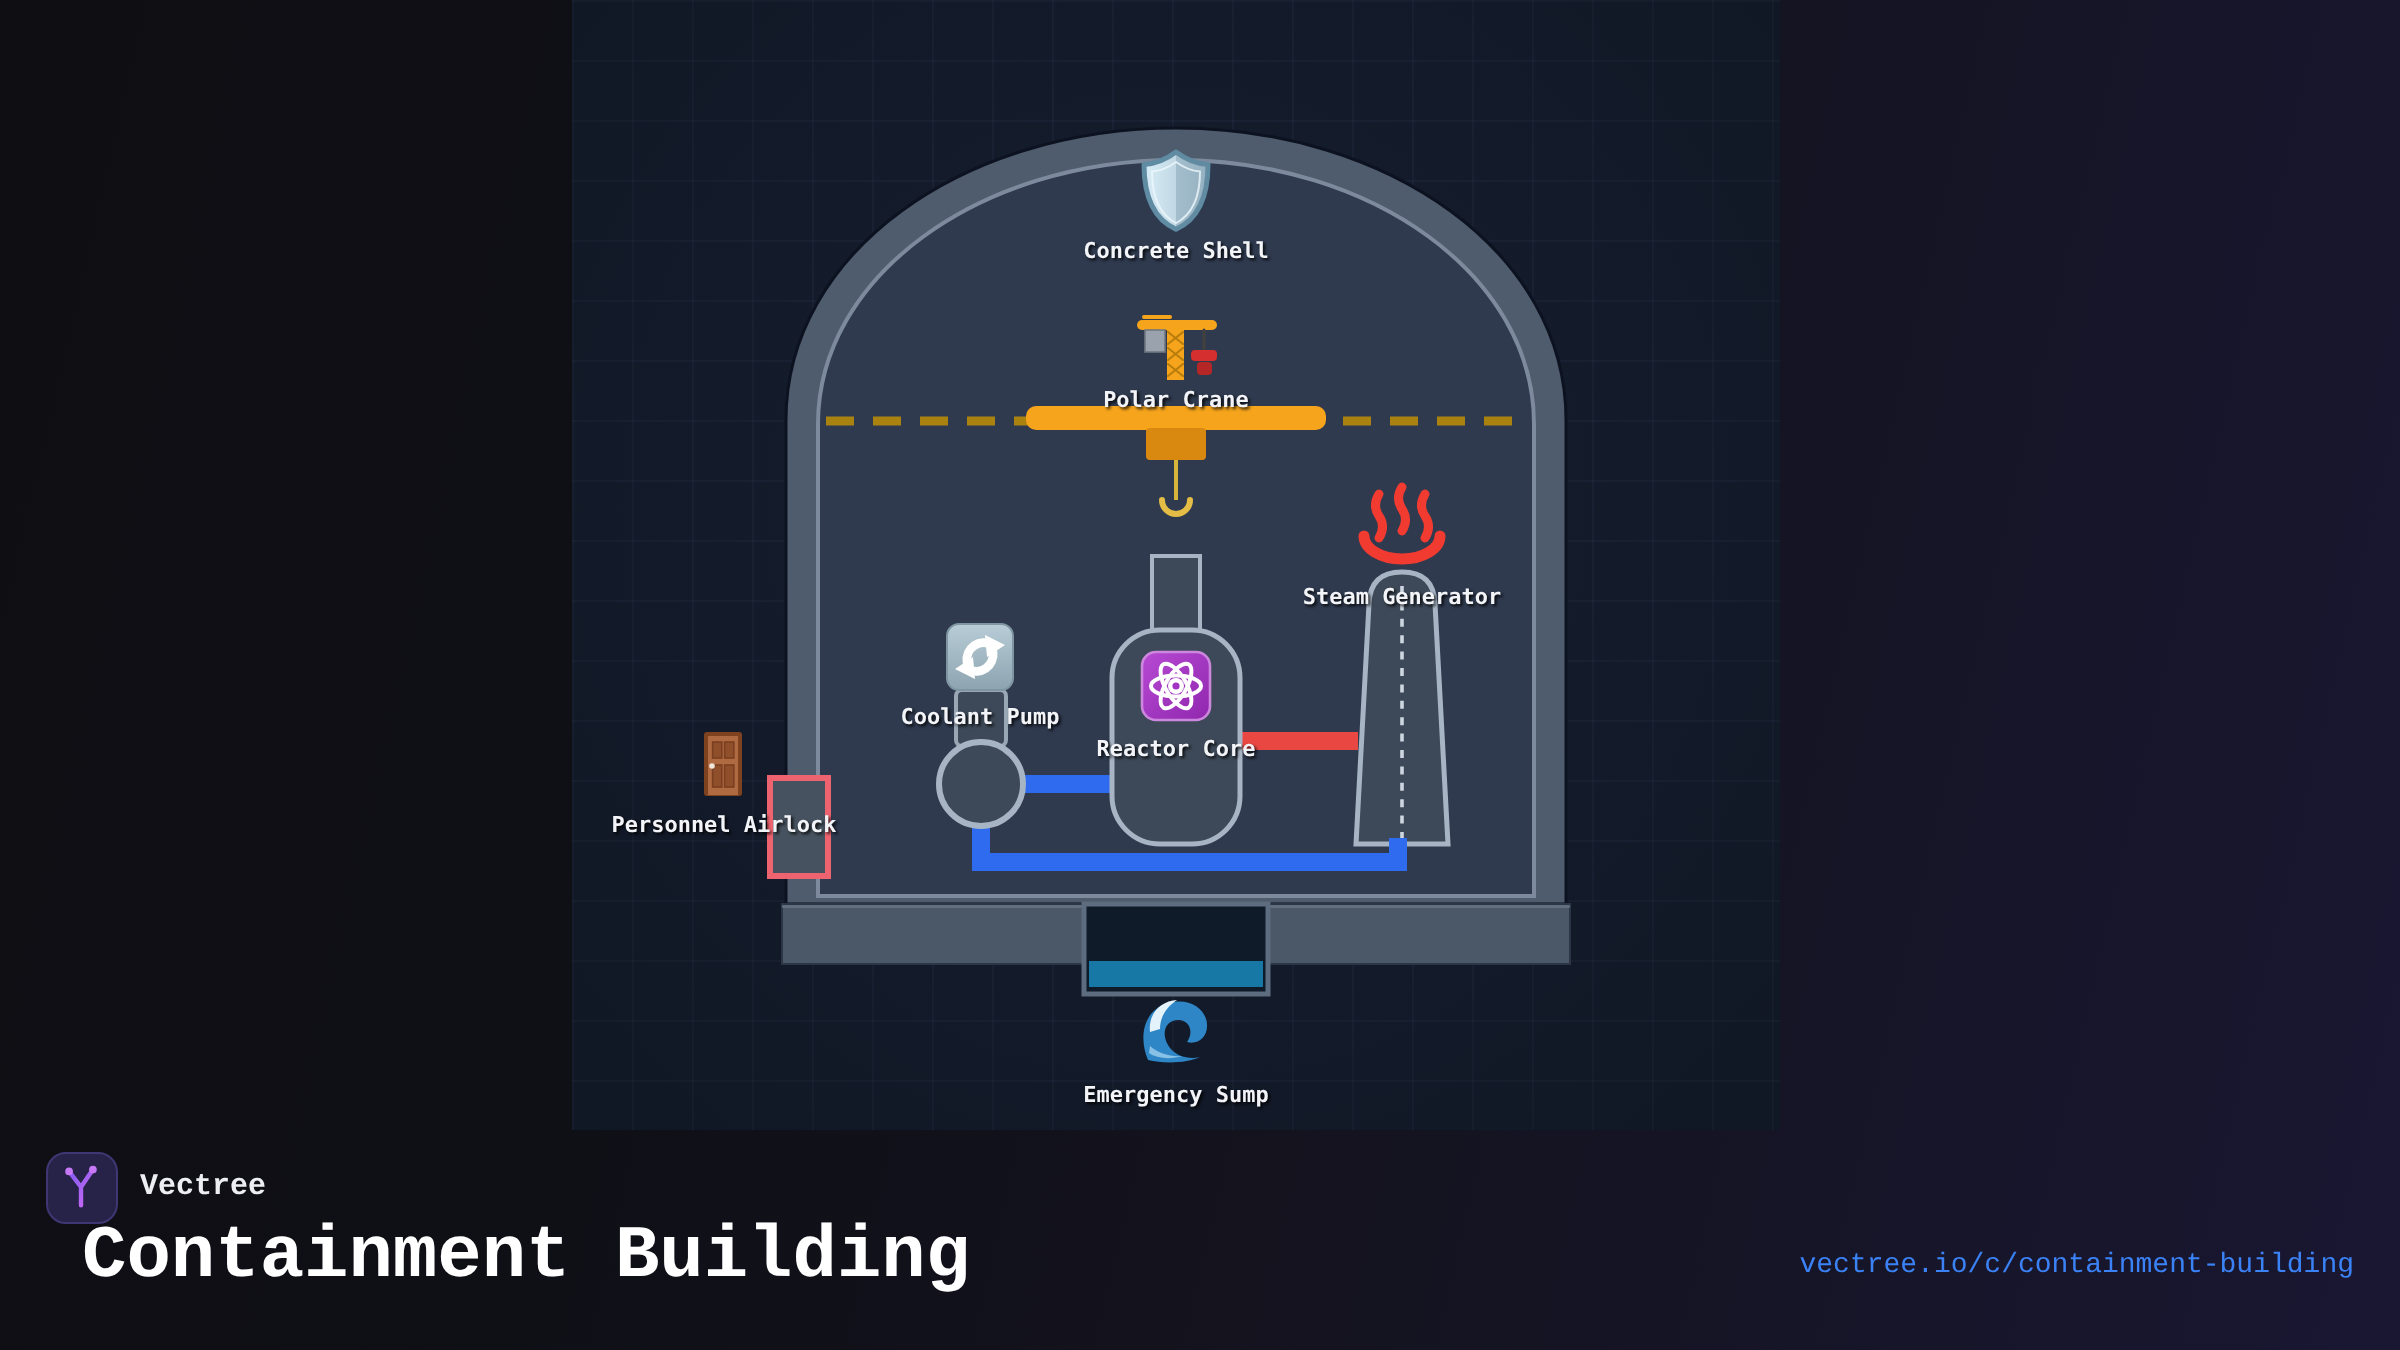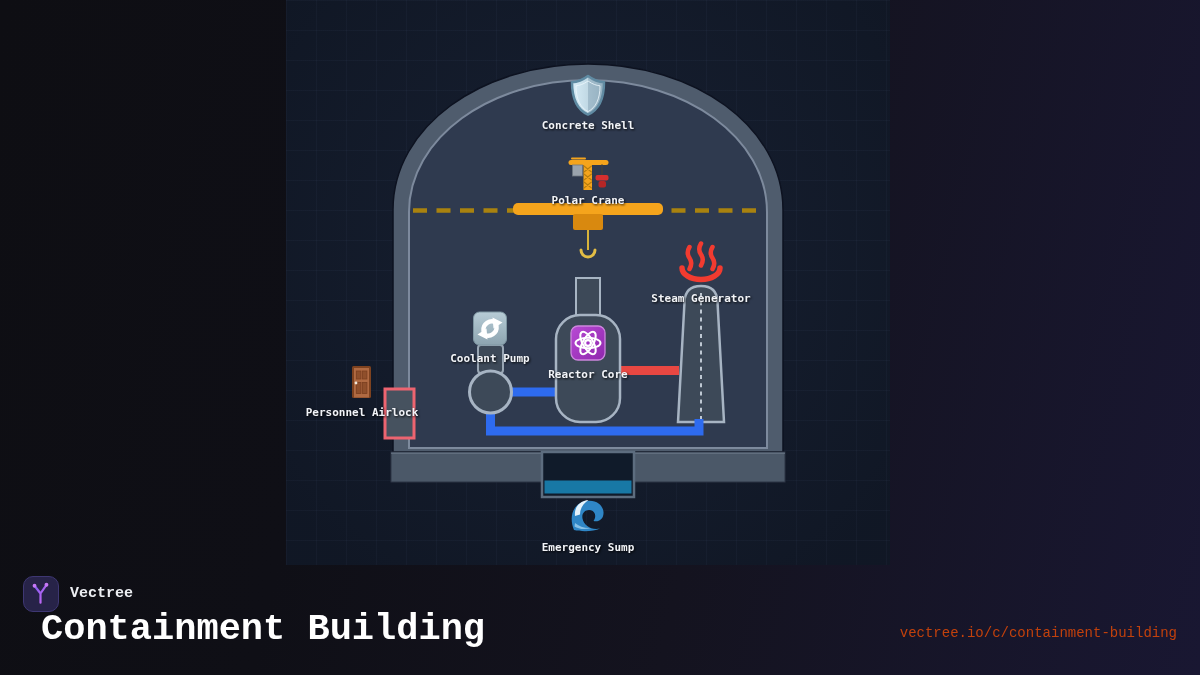--- a/index.html
+++ b/index.html
@@ -29,21 +29,21 @@
     background:#272348;border:1.5px solid #3e3773;box-sizing:border-box;
   }
   .brand-name{
     position:absolute;left:70px;top:20px;font-size:15px;font-weight:bold;color:#eceef2;
   }
   .page-title{
     position:absolute;left:23px;top:43px;font-size:37px;font-weight:bold;color:#ffffff;
     letter-spacing:0px;white-space:nowrap;margin-left:18px;
   }
   .page-url{
-    position:absolute;right:23px;top:60px;font-size:14px;color:#c2410c;white-space:nowrap;
+    position:absolute;right:23px;top:60px;font-size:14px;color:#3b82f6;white-space:nowrap;
   }
 </style>
 </head>
 <body>
 
 <div class="panel">
   <svg width="604" height="565" viewBox="0 0 604 565">
     <defs>
       <linearGradient id="gradPurple" x1="0" y1="0" x2="1" y2="1">
         <stop offset="0" stop-color="#b84ad4"></stop>

